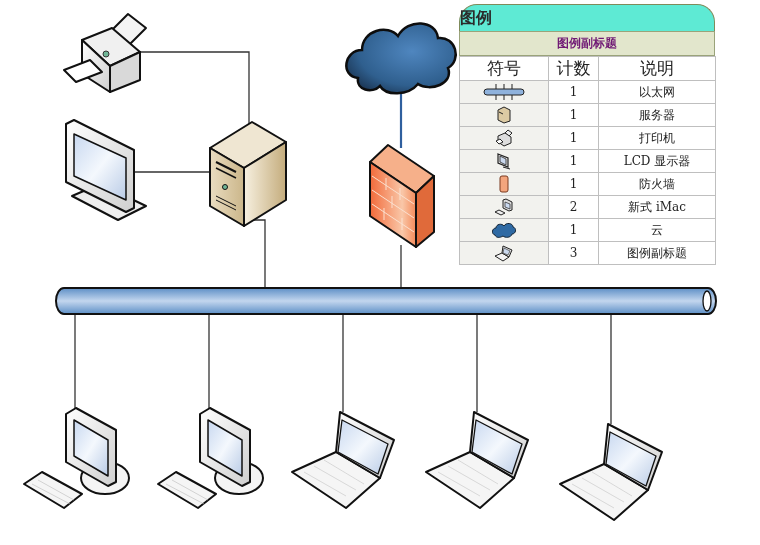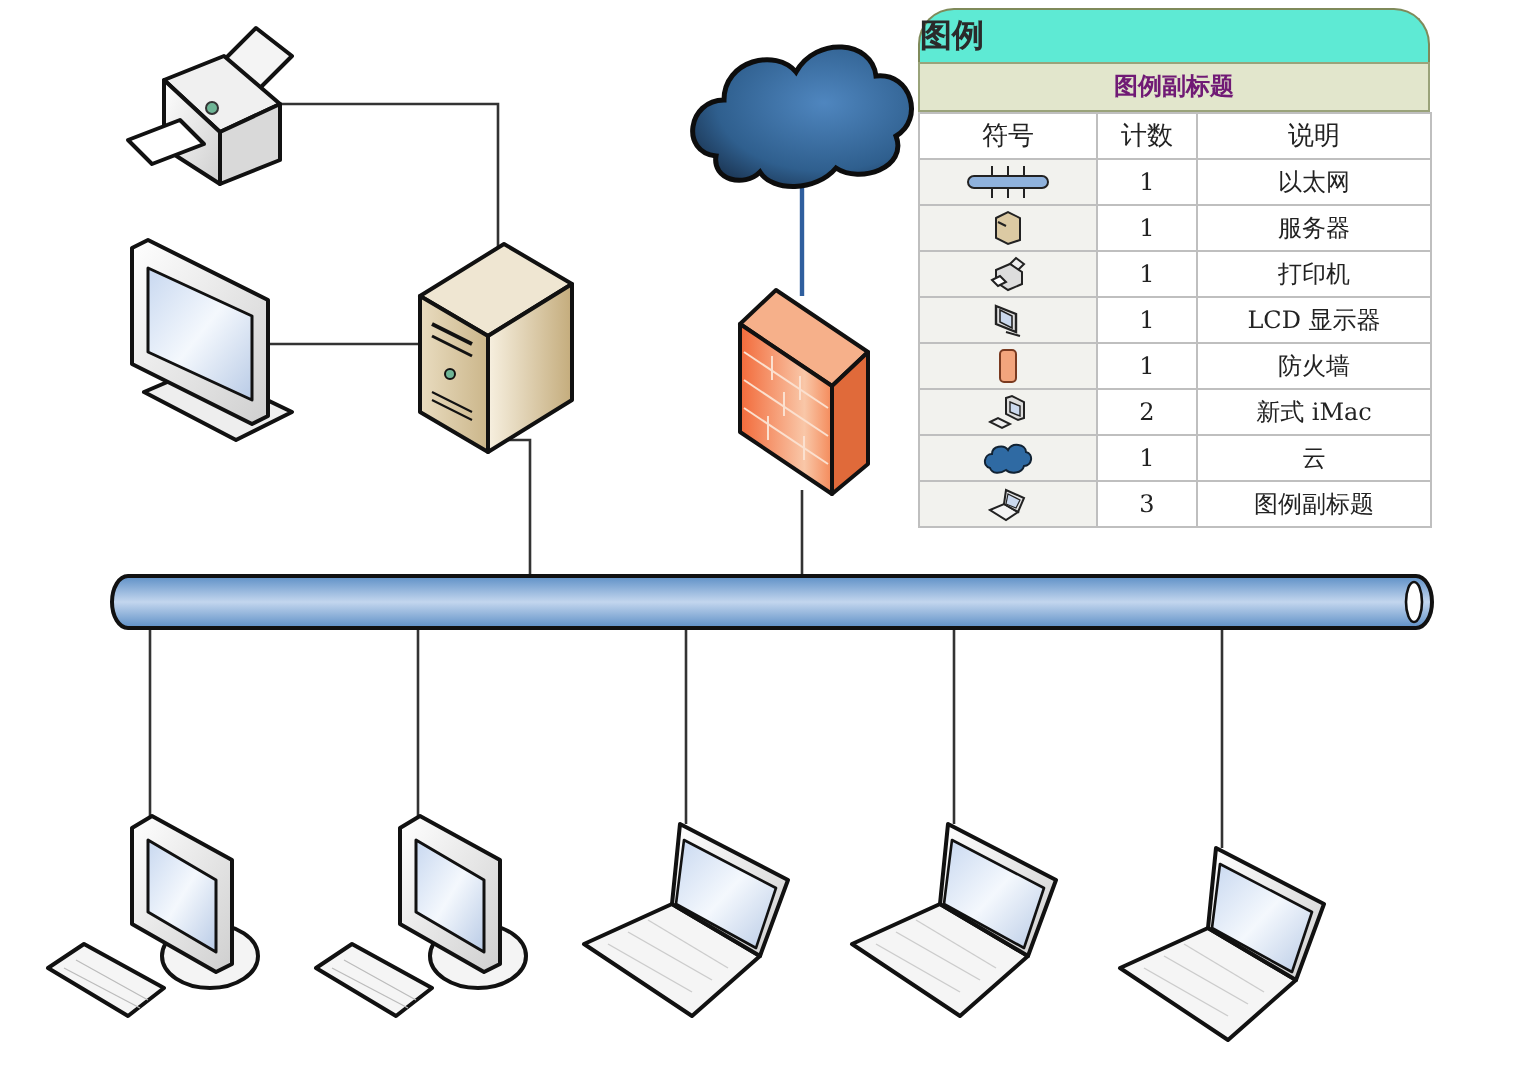--- a/index.html
+++ b/index.html
@@ -3,21 +3,21 @@
 <meta charset="utf-8">
 <style>
   html, body { margin: 0; padding: 0; background: #ffffff; }
   body { width: 760px; height: 545px; position: relative; overflow: hidden; font-family: "DejaVu Serif", serif; }
   #diagram { position: absolute; left: 0; top: 0; width: 760px; height: 545px; }
   .legend { position: absolute; left: 459px; top: 4px; width: 256px; font-family: "DejaVu Serif", serif; color: #222; }
   .legend-title { height: 26px; background: #5eead4; border: 1px solid #7f8a5a; border-bottom: none; border-radius: 18px 18px 0 0; text-align: left; font-size: 16px; line-height: 26px; font-weight: bold; color: #2a2a2a; }
   .legend-subtitle { height: 23px; background: #e2e6cc; border: 1px solid #9aa37a; text-align: center; font-size: 12px; line-height: 23px; font-weight: bold; color: #701a75; }
   .legend table { border-collapse: collapse; width: 256px; table-layout: fixed; }
   .legend td, .legend th { border: 1px solid #bfbfbf; height: 22px; padding: 0; text-align: center; font-size: 12px; font-weight: normal; }
-  .legend th { background: #ffffff; font-size: 13px; height: 22px; }
+  .legend th { background: #ffffff; font-size: 17px; height: 22px; }
   .legend tr.data td.sym { background: #f2f2ee; }
   .legend tr.data td { background: #ffffff; }
   .legend col.c1 { width: 89px; } .legend col.c2 { width: 50px; } .legend col.c3 { width: 117px; }
   .sym svg { display: block; margin: 0 auto; }
 </style>
 </head>
 <body>
 
 <svg id="diagram" viewBox="0 0 760 545" xmlns="http://www.w3.org/2000/svg">
   <defs>

